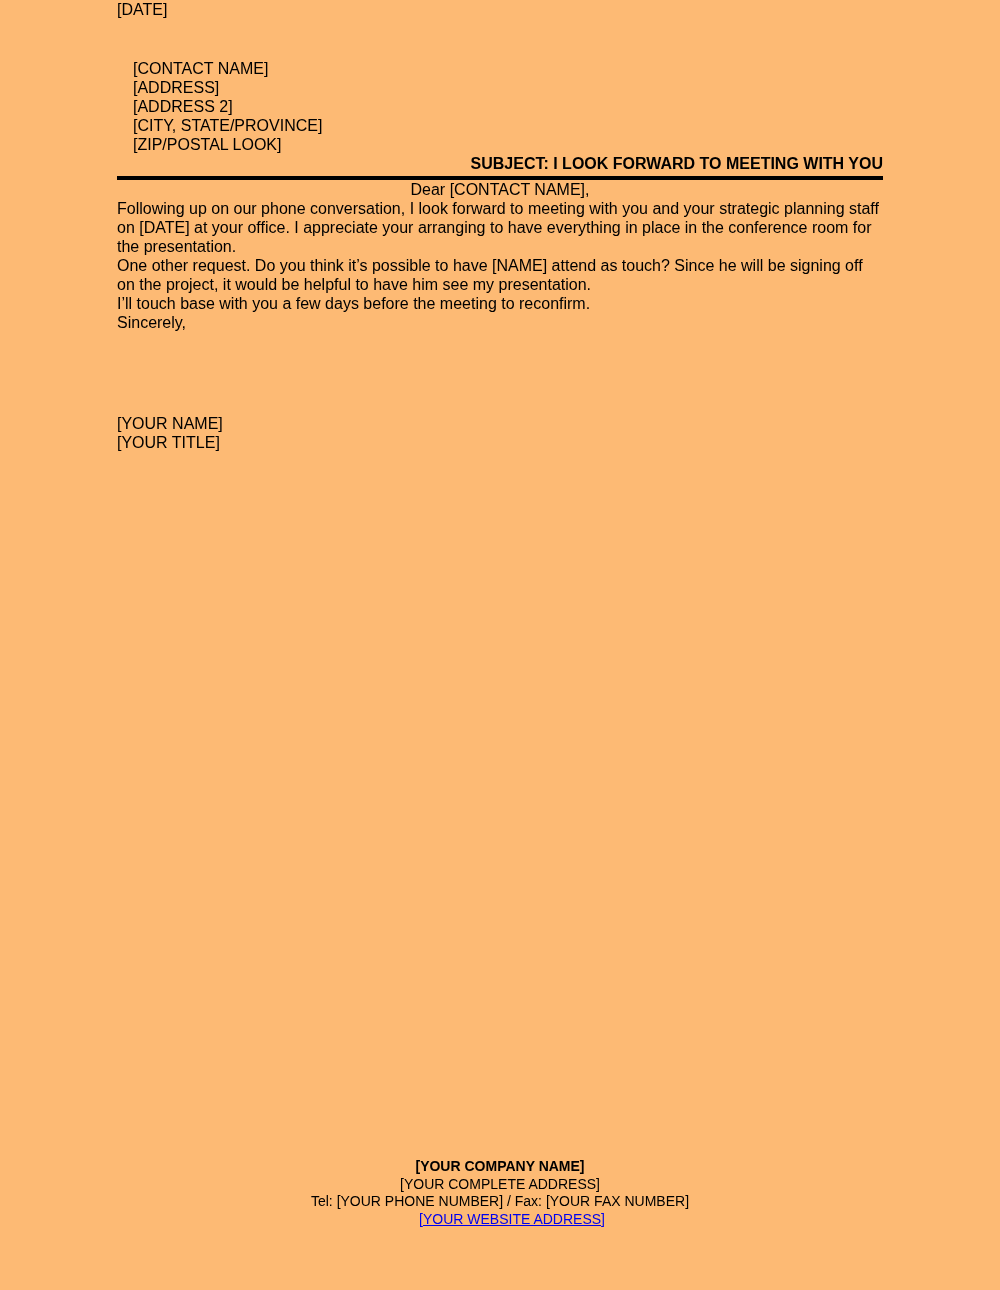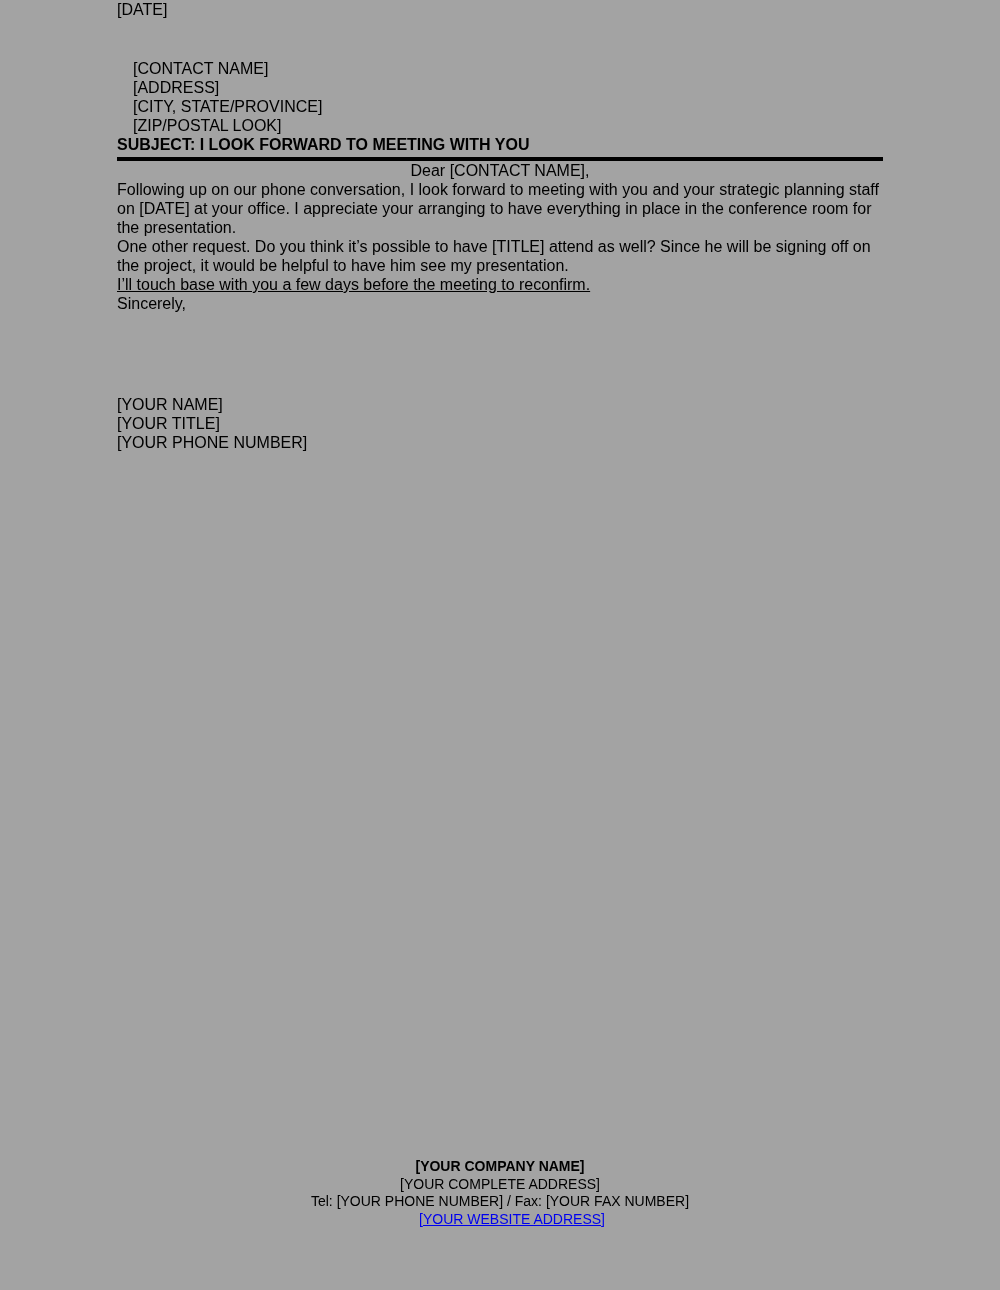--- a/index.html
+++ b/index.html
@@ -4,39 +4,39 @@
 <style>
   html, body {
     margin: 0;
     padding: 0;
     background: #ffffff;
   }
   .page {
     position: relative;
     width: 1000px;
     height: 1290px;
-    background: #a3a3a3;
+    background: #fdba74;
     font-family: "Liberation Sans", "DejaVu Sans", sans-serif;
     color: #000000;
     overflow: hidden;
   }
   .content {
     margin: 0 117px;
     font-size: 16px;
     line-height: 19px;
   }
   .content p { margin: 0; }
   .date       { margin-top: 116px; }
   .recipient  { margin-top: 40px; margin-left: 16px; }
-  .subject    { margin-top: 55px; font-weight: bold; }
+  .subject    { margin-top: 55px; font-weight: bold; text-align: right; }
   .rule       { margin-top: 3px; height: 4px; background: #000000; width: 100%; }
   .salutation { margin-top: 29px; text-align: center; }
   .para1      { margin-top: 18px; }
   .para2      { margin-top: 18px; }
-  .para3      { margin-top: 19px; text-decoration: underline; }
+  .para3      { margin-top: 19px; }
   .closing    { margin-top: 37px; }
   .signature  { margin-top: 82px; }
   .footer {
     position: absolute;
     top: 1158px;
     left: 0;
     width: 1000px;
     text-align: center;
     font-size: 14px;
     line-height: 17.5px;
@@ -53,39 +53,39 @@
 <body>
 
 <div class="page">
   <div class="content">
 
     <p class="date">[DATE]</p>
 
     <div class="recipient">
       <p>[CONTACT NAME]</p>
       <p>[ADDRESS]</p>
+      <p>[ADDRESS 2]</p>
       <p>[CITY, STATE/PROVINCE]</p>
       <p>[ZIP/POSTAL LOOK]</p>
     </div>
 
     <p class="subject">SUBJECT: I LOOK FORWARD TO MEETING WITH YOU</p>
     <div class="rule"></div>
 
     <p class="salutation">Dear [CONTACT NAME],</p>
 
     <p class="para1">Following up on our phone conversation, I look forward to meeting with you and your strategic planning staff on [DATE] at your office. I appreciate your arranging to have everything in place in the conference room for the presentation.</p>
-    <p class="para2">One other request. Do you think it’s possible to have [TITLE] attend as well? Since he will be signing off on the project, it would be helpful to have him see my presentation.</p>
+    <p class="para2">One other request. Do you think it’s possible to have [NAME] attend as touch? Since he will be signing off on the project, it would be helpful to have him see my presentation.</p>
     <p class="para3">I’ll touch base with you a few days before the meeting to reconfirm.</p>
 
     <p class="closing">Sincerely,</p>
 
     <div class="signature">
       <p>[YOUR NAME]</p>
       <p>[YOUR TITLE]</p>
-      <p>[YOUR PHONE NUMBER]</p>
     </div>
 
   </div>
 
   <div class="footer">
     <p class="company">[YOUR COMPANY NAME]</p>
     <p>[YOUR COMPLETE ADDRESS]</p>
     <p>Tel: [YOUR PHONE NUMBER] / Fax: [YOUR FAX NUMBER]</p>
     <p><a class="link" href="#">[YOUR WEBSITE ADDRESS]</a></p>
   </div>

